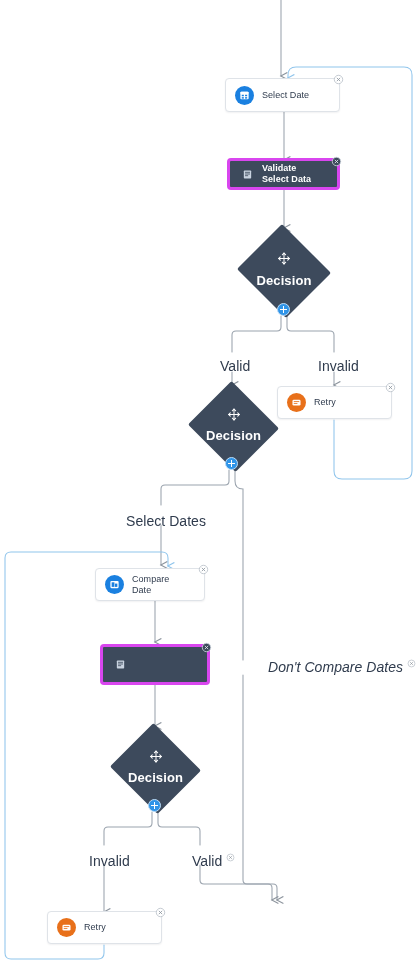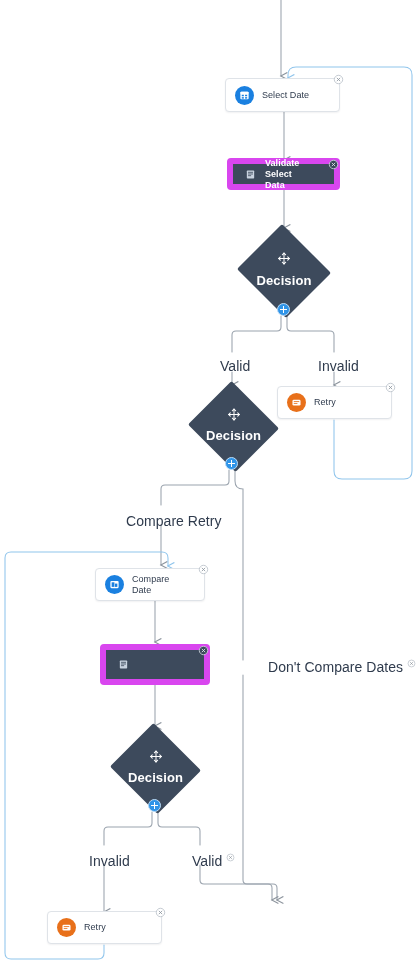--- a/index.html
+++ b/index.html
@@ -36,21 +36,21 @@
     border-radius: 4px;
     z-index: 5;
   }
   .node-light {
     background: #ffffff;
     border: 1px solid #dfe3e8;
     box-shadow: 0 1px 2px rgba(16,24,40,0.06);
   }
   .node-dark {
     background: #3d4a5c;
-    border: 6px solid #d946ef;
+    border: 3px solid #d946ef;
   }
   .node-icon {
     width: 19px;
     height: 19px;
     border-radius: 50%;
     flex: 0 0 auto;
     margin-left: 9px;
     margin-right: 8px;
     display: flex;
     align-items: center;
@@ -308,23 +308,23 @@
       <svg width="13" height="13" viewBox="0 0 14 14">
         <path d="M7,1.2 L7,12.8 M1.2,7 L12.8,7" stroke="#ffffff" stroke-width="1.1" stroke-linecap="round"></path>
         <path d="M5.2,3 L7,1.2 L8.8,3 M5.2,11 L7,12.8 L8.8,11 M3,5.2 L1.2,7 L3,8.8 M11,5.2 L12.8,7 L11,8.8" fill="none" stroke="#ffffff" stroke-width="1.1" stroke-linecap="round" stroke-linejoin="round"></path>
       </svg>
     </span>
     <div class="dlabel">Decision</div>
   </div>
   <div class="plus-dot" style="left:225px; top:457px;"></div>
 
   <div class="edge-label" style="left:126px; top:513px;">
-    <span>Compare Retry</span>
-  </div>
-  <div class="edge-label" style="left:268px; top:659px;">
+    <span>Select Dates</span>
+  </div>
+  <div class="edge-label" style="left:268px; top:659px;font-style:italic;">
     <span>Don't Compare Dates</span>
     <span class="mini-x">
       <svg width="9" height="9" viewBox="0 0 12 12">
         <circle cx="6" cy="6" r="4.6" fill="#ffffff" stroke="#b9c0c8" stroke-width="1"></circle>
         <path d="M4.3,4.3 L7.7,7.7 M7.7,4.3 L4.3,7.7" stroke="#8d959e" stroke-width="1"></path>
       </svg>
     </span>
   </div>
 
   <div class="node node-light" style="left:95px; top:568px; width:110px; height:33px;">

